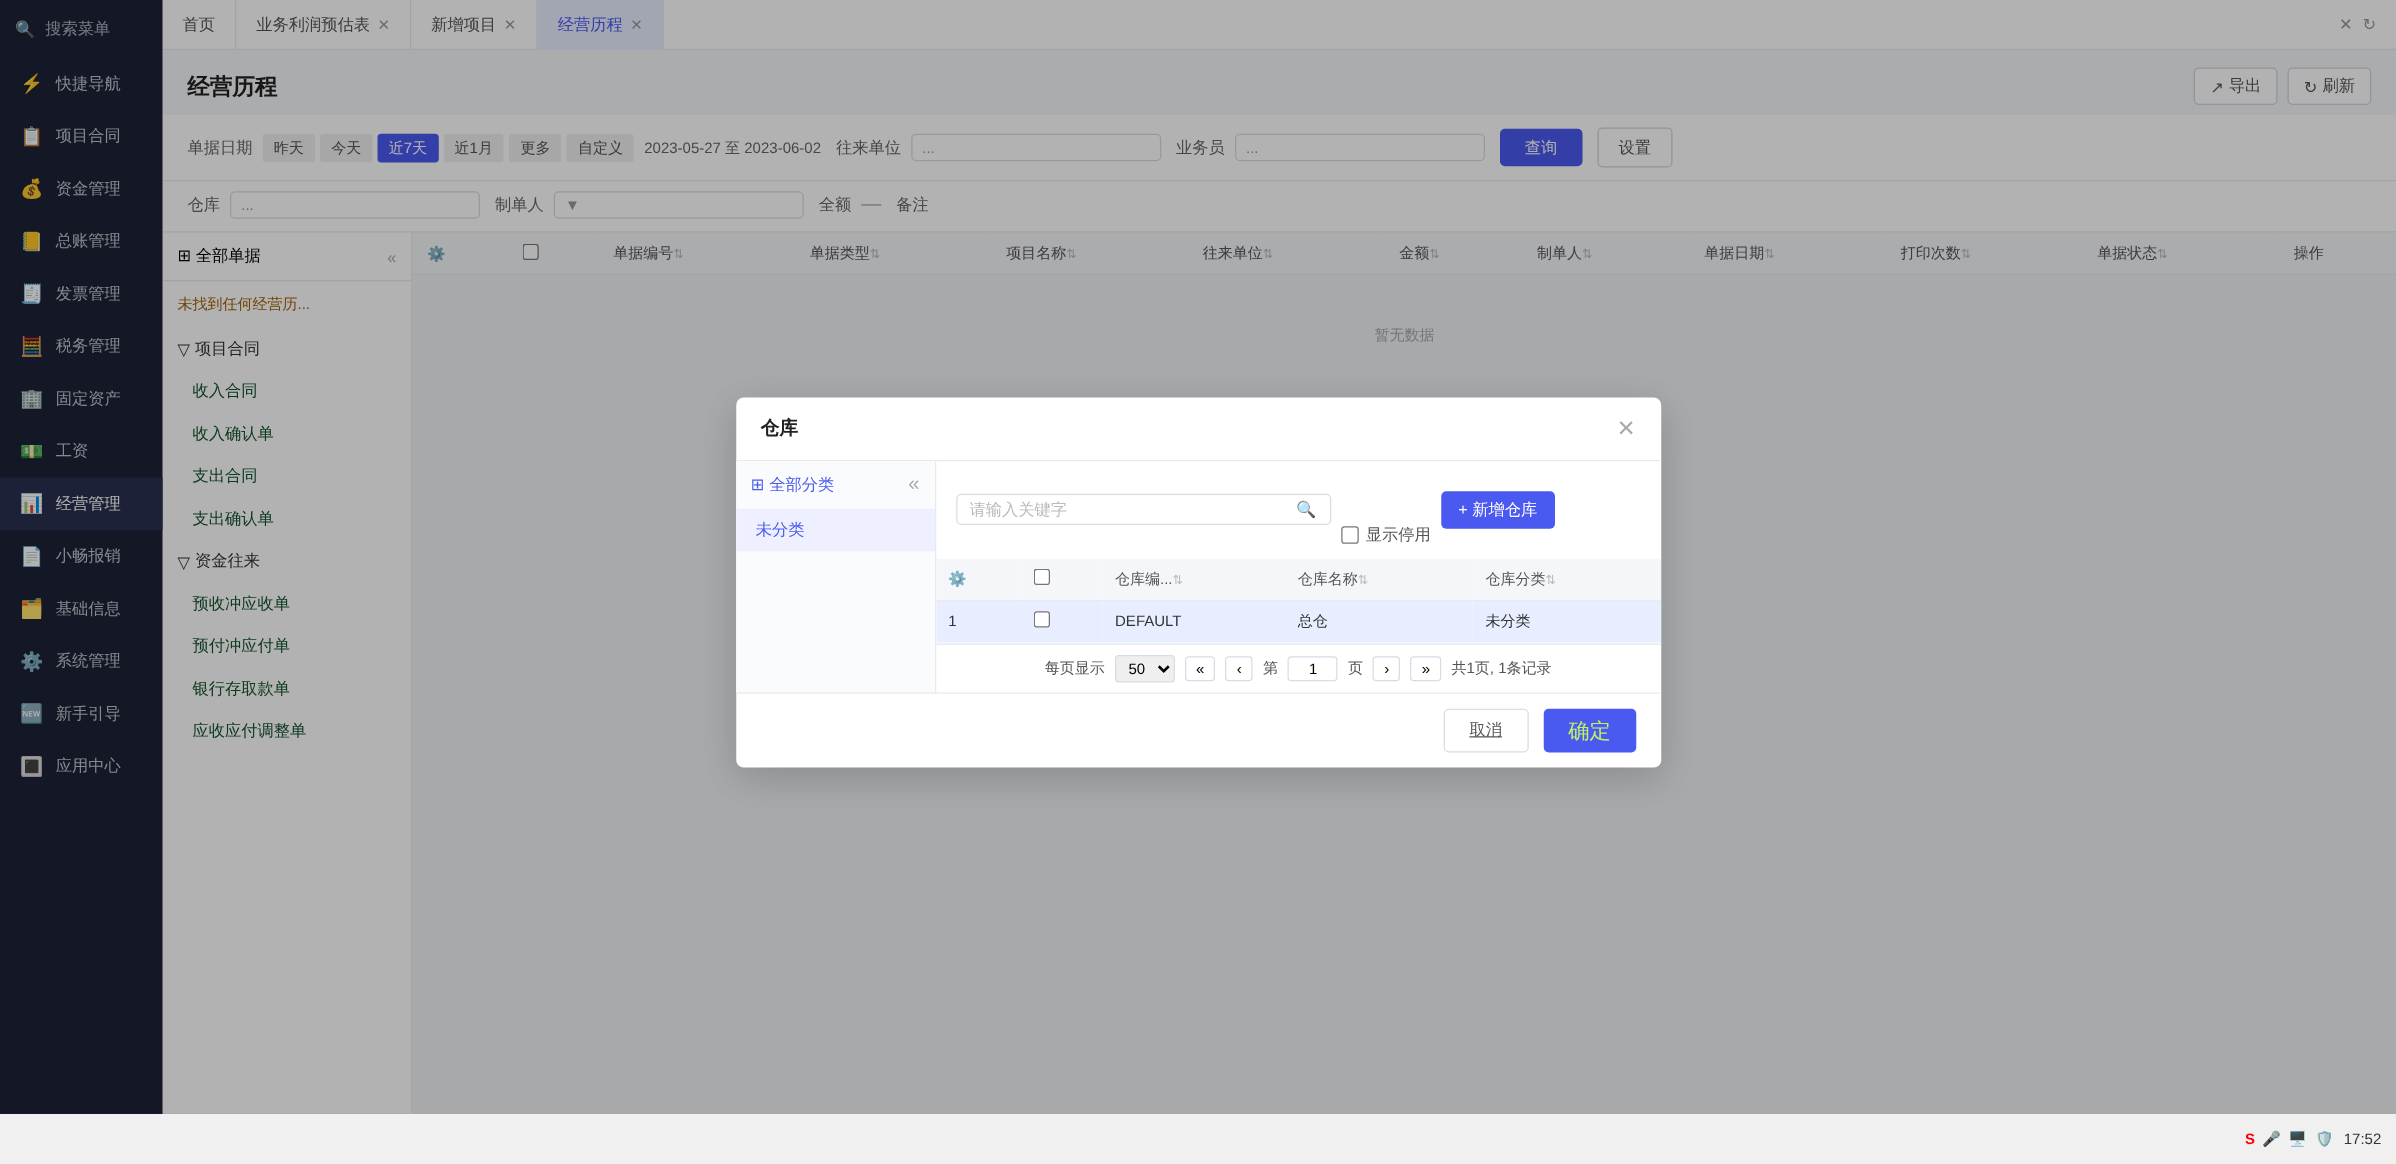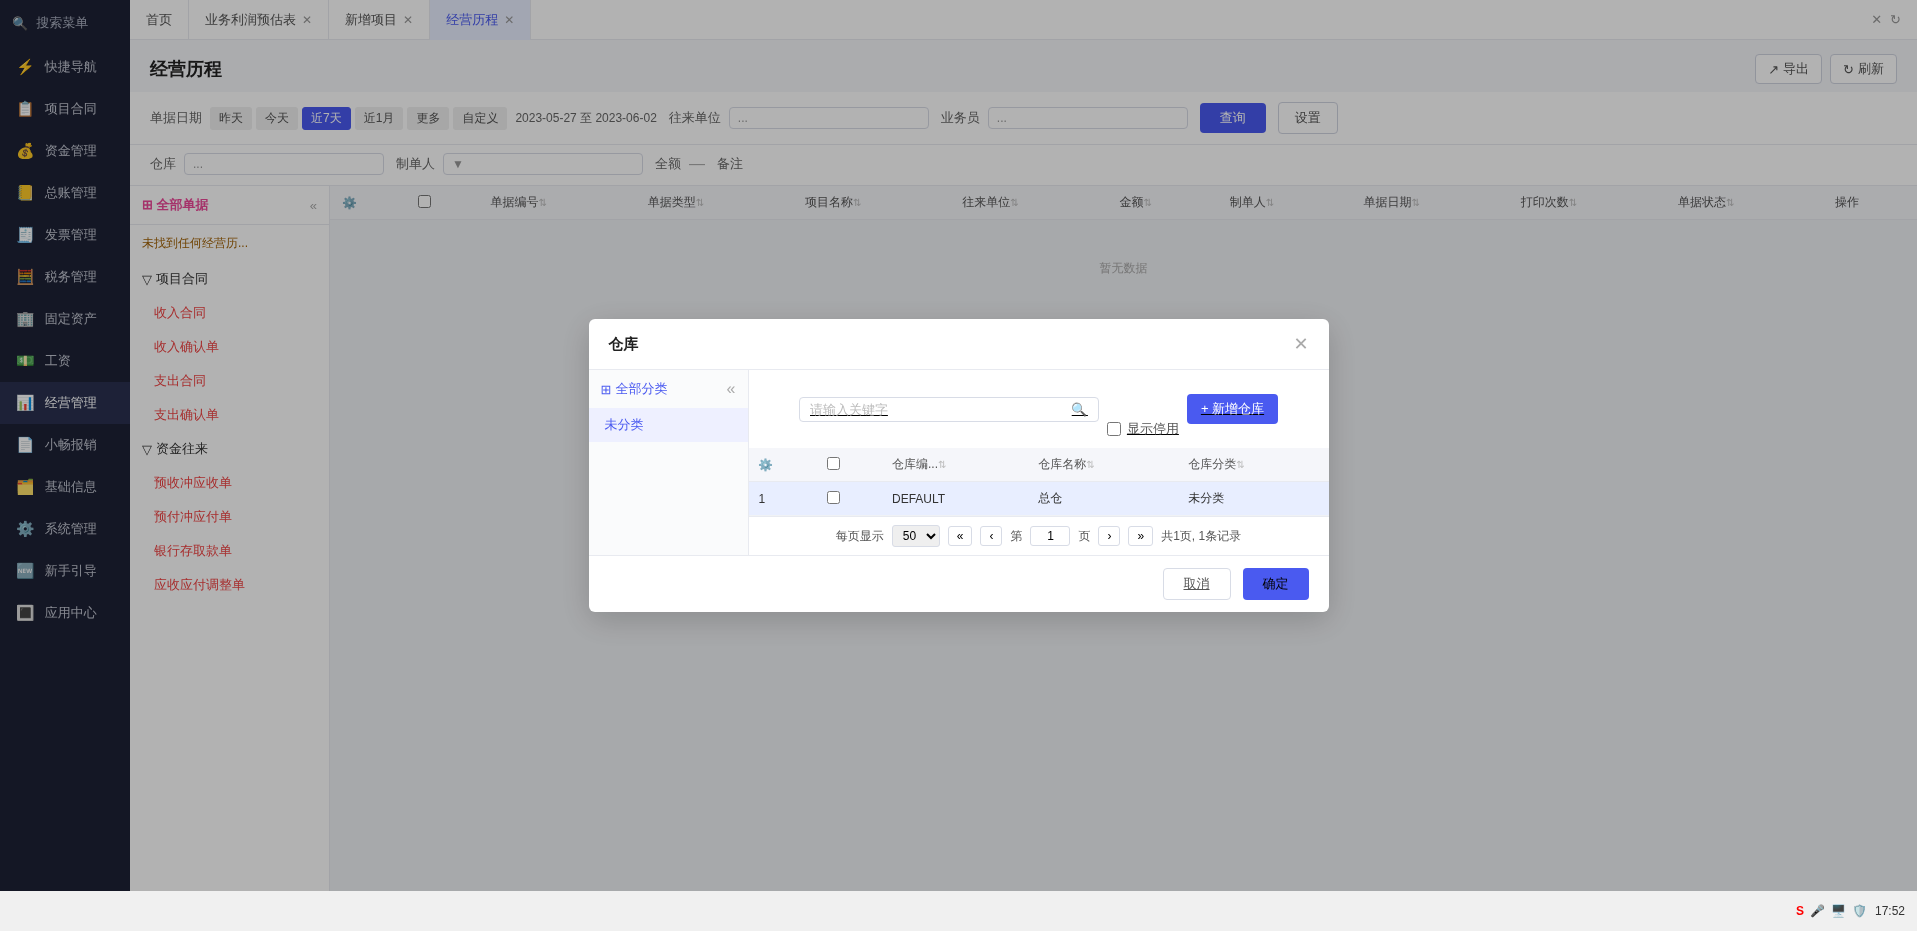--- a/index.html
+++ b/index.html
@@ -103,24 +103,24 @@
       display: flex; flex: 1; overflow: hidden;
     }
     .left-panel {
       width: 200px; border-right: 1px solid #e8eaf0; background: #fff;
       overflow-y: auto; flex-shrink: 0;
     }
     .left-panel-header {
       display: flex; align-items: center; justify-content: space-between;
       padding: 10px 12px; border-bottom: 1px solid #e8eaf0;
     }
-    .left-panel-title { color: #ec4899; font-size: 13px; font-weight: 700; }
+    .left-panel-title { color: #000000; font-size: 13px; font-weight: 400; }
     .collapse-btn { color: #aaa; cursor: pointer; }
     .menu-item {
-      padding: 8px 12px 8px 16px; font-size: 13px; color: #ef4444; cursor: pointer;
+      padding: 8px 12px 8px 16px; font-size: 13px; color: #14532d; cursor: pointer;
     }
     .menu-group-title {
       padding: 8px 12px; font-size: 13px; color: #333; font-weight: 500;
       display: flex; align-items: center; gap: 4px; cursor: pointer;
     }
     .sub-menu { padding-left: 8px; }
 
     
     .right-panel { flex: 1; overflow: auto; }
     table { width: 100%; border-collapse: collapse; }
@@ -184,22 +184,22 @@
     }
     .modal-left-all { color: #4a5af0; font-size: 13px; display: flex; align-items: center; gap: 4px; }
     .modal-collapse { color: #aaa; cursor: pointer; font-size: 16px; }
     .modal-cat-item {
       padding: 8px 16px; font-size: 13px; color: #444; cursor: pointer;
     }
     .modal-cat-item.active { color: #4a5af0; background: #eef0ff; }
     
     .modal-right { flex: 1; display: flex; flex-direction: column; overflow: hidden; }
     .modal-toolbar {
-      display: flex; align-items: center; justify-content: center;
-      padding: 10px 16px; gap: 8px; text-decoration: underline;
+      display: flex; align-items: center; justify-content: flex-start;
+      padding: 10px 16px; gap: 8px;
     }
     .modal-search-wrap {
       display: flex; align-items: center; border: 1px solid #d8dce6;
       border-radius: 4px; padding: 4px 10px; flex: 1; max-width: 300px; gap: 6px;
     }
     .modal-search-wrap input {
       border: none; outline: none; font-size: 13px; color: #333; width: 100%;
     }
     .modal-search-wrap input::placeholder { color: #bbb; }
     .modal-show-disabled {
@@ -231,22 +231,22 @@
     .modal-actions {
       display: flex; justify-content: flex-end; gap: 12px;
       padding: 12px 20px; border-top: 1px solid #e8eaf0;
     }
     .btn-cancel {
       padding: 6px 20px; border: 1px solid #d8dce6;
       border-radius: 4px; background: #fff; color: #555;
       font-size: 13px; cursor: pointer; text-decoration: underline;
     }
     .btn-confirm {
-      padding: 6px 20px; background: #4a5af0; color: #000000;
-      border: none; border-radius: 4px; font-size: 13px; cursor: pointer;
+      padding: 6px 20px; background: #4a5af0; color: #bef264;
+      border: none; border-radius: 4px; font-size: 17px; cursor: pointer;
     }
 
     
     .taskbar {
       position: fixed; bottom: 0; left: 0; right: 0; height: 40px;
       background: #f0f0f0; display: flex; align-items: center; justify-content: flex-end;
       padding: 0 12px; font-size: 12px; color: #333; gap: 8px; z-index: 200;
     }
     .taskbar-time { font-size: 12px; color: #333; }
     .taskbar-icons { display: flex; gap: 6px; }

